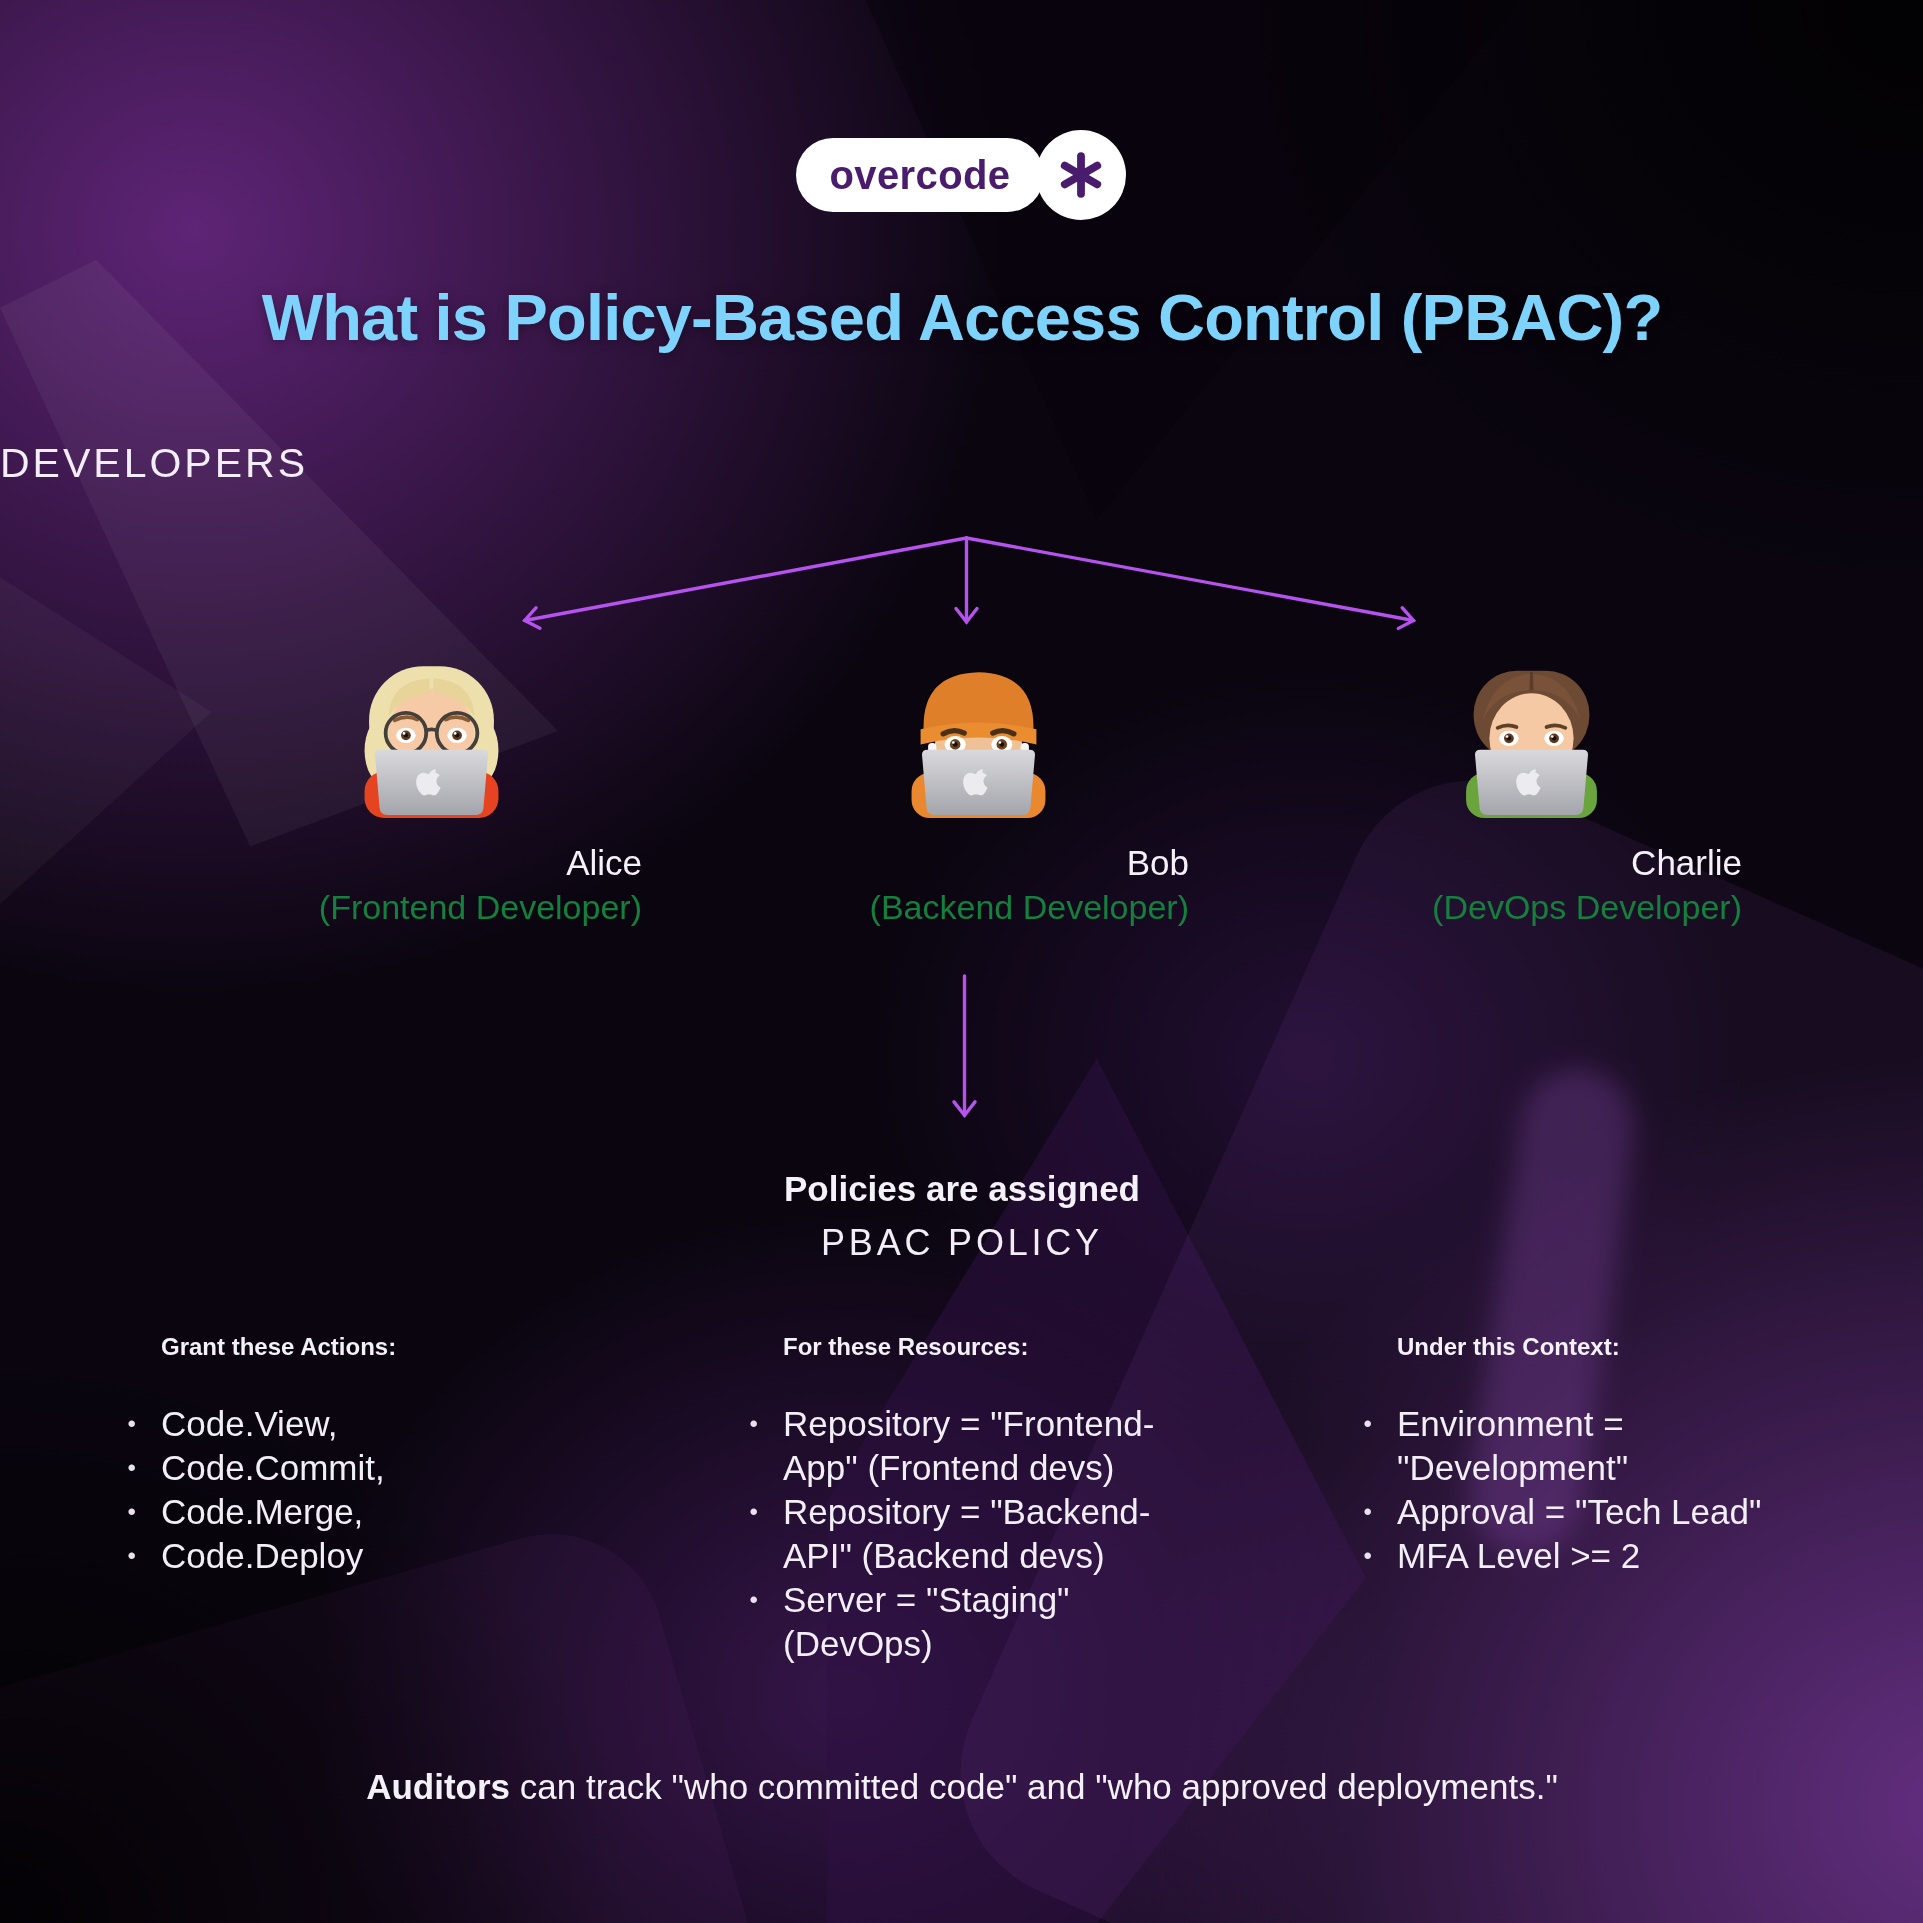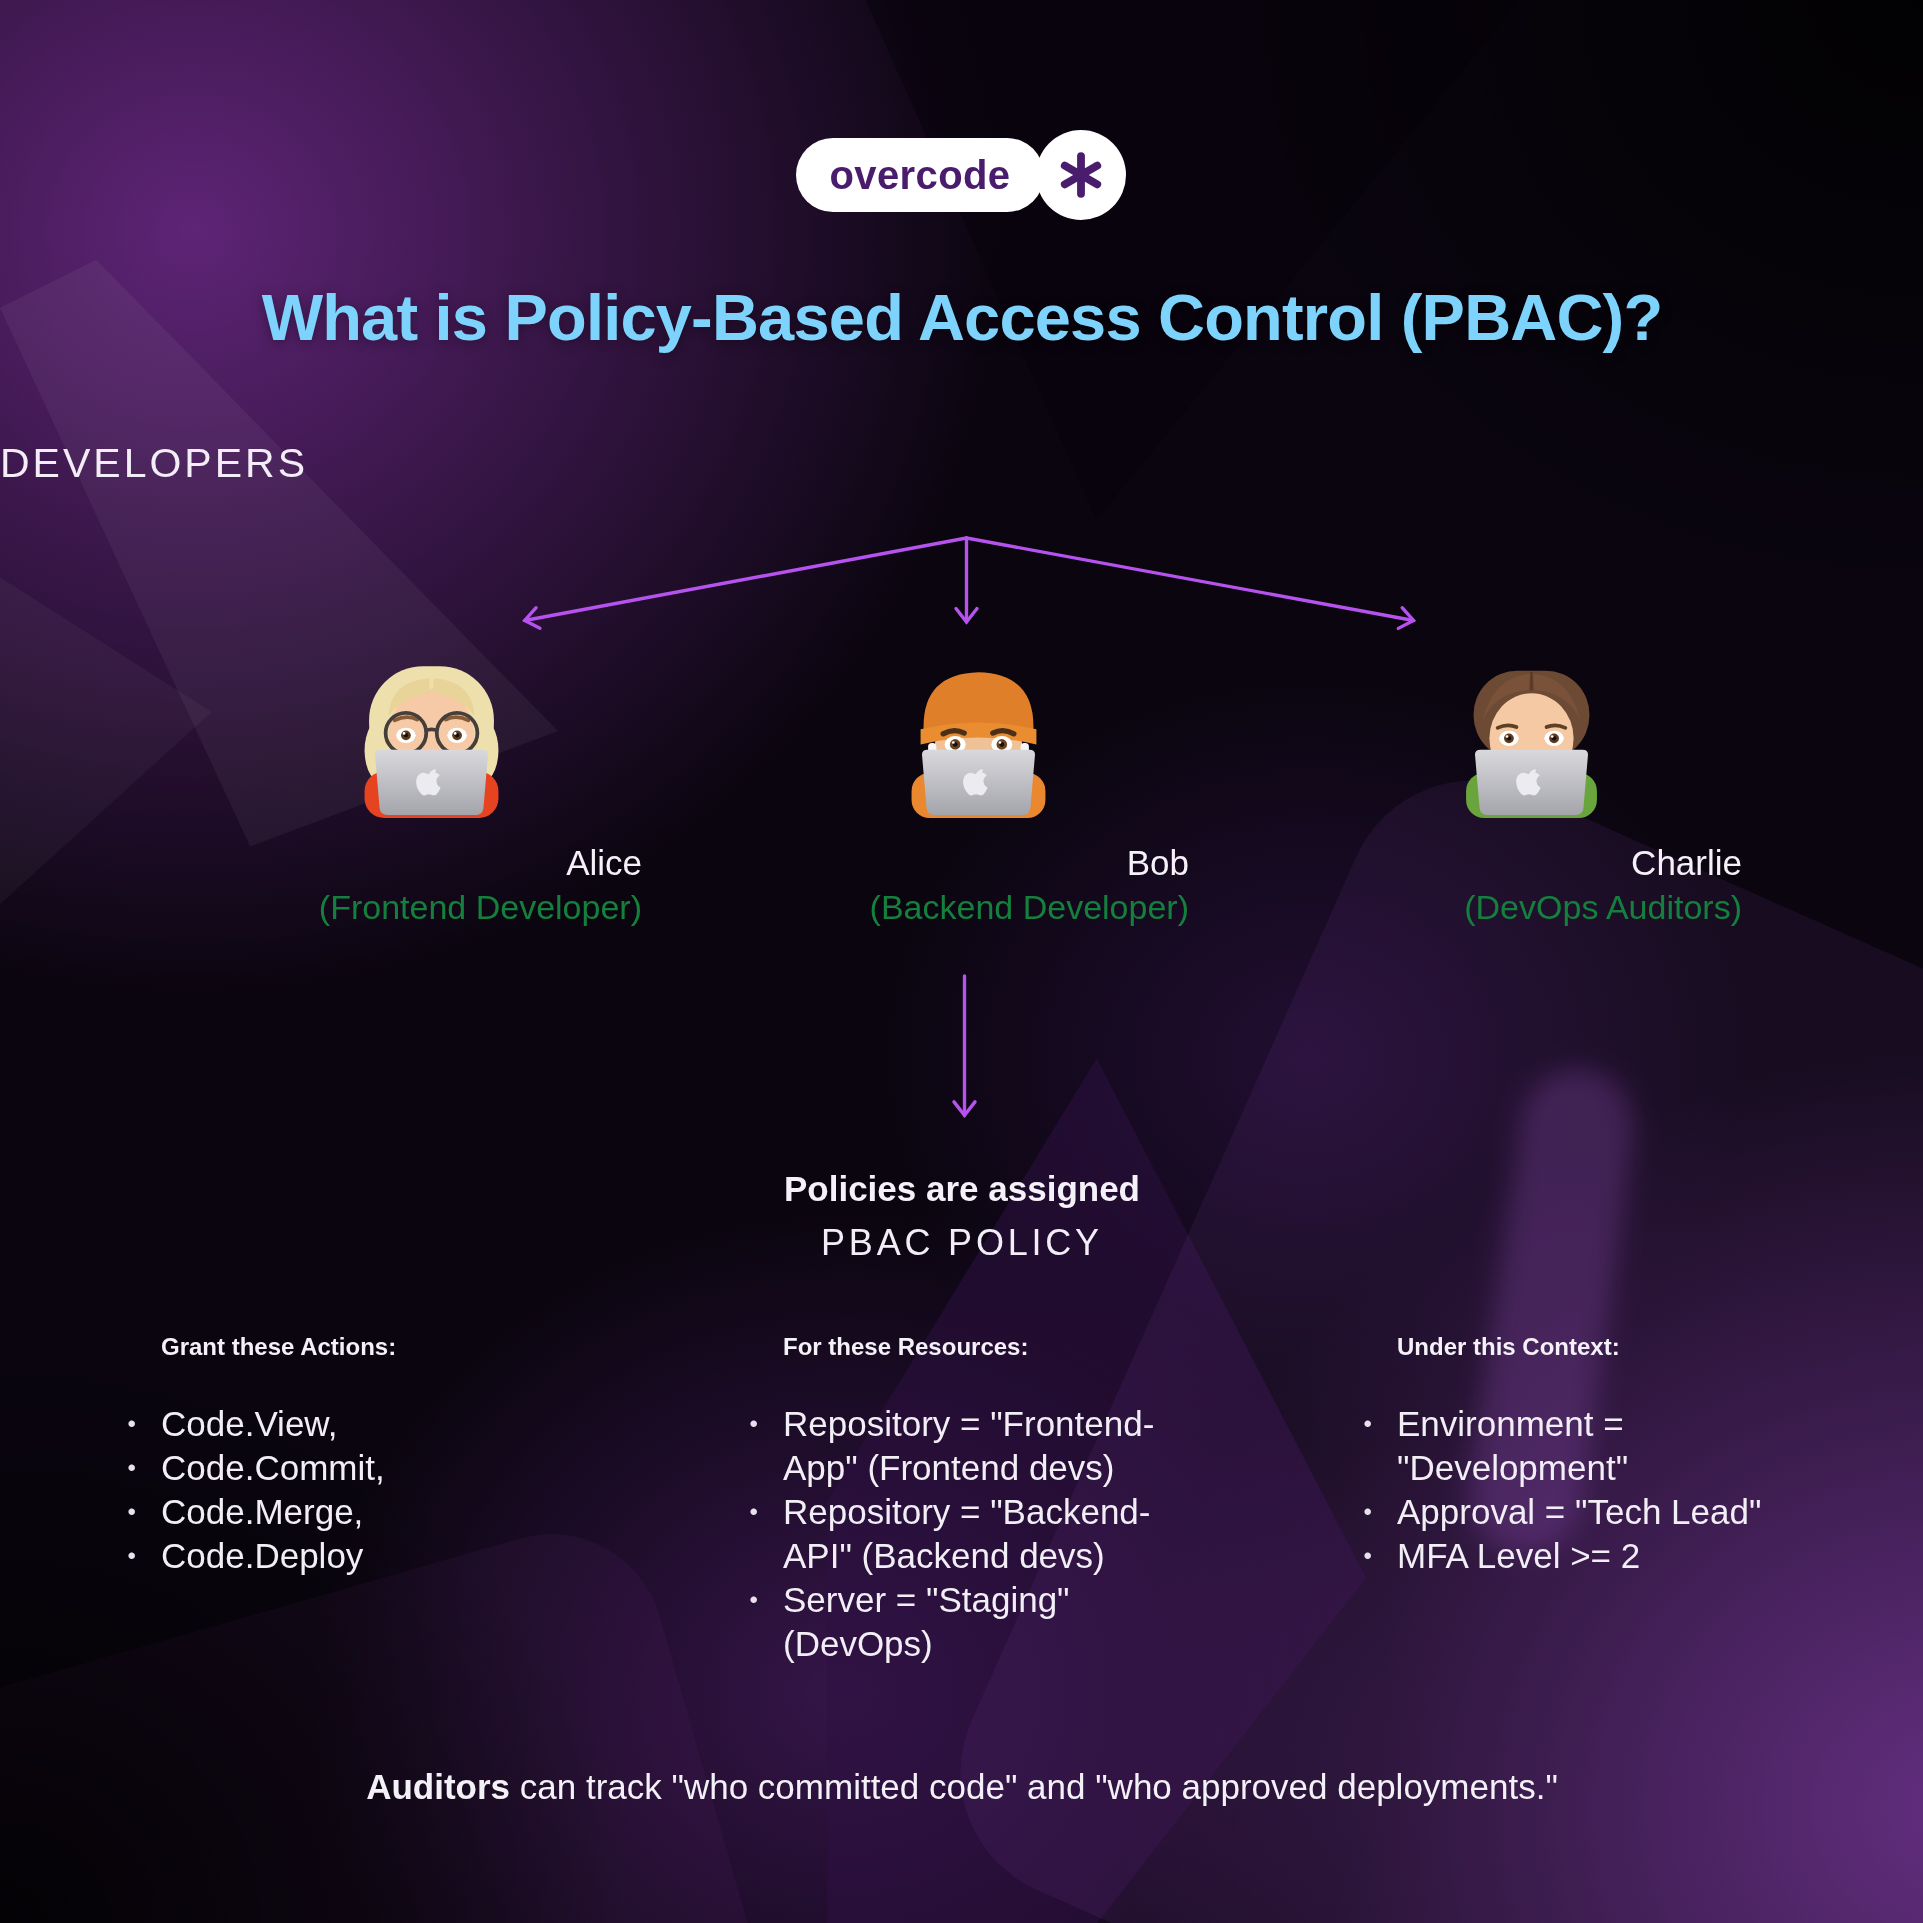--- a/index.html
+++ b/index.html
@@ -213,21 +213,21 @@
       <circle cx="85" cy="104" r="3" fill="#180f08"></circle>
         <circle cx="145" cy="104" r="3" fill="#180f08"></circle>
       <circle cx="82.5" cy="101.5" r="1.8" fill="#fff"></circle>
         <circle cx="142.5" cy="101.5" r="1.8" fill="#fff"></circle>
       <rect x="28" y="150" width="174" height="60" rx="24" fill="#69a43c"></rect>
       <path d="M47,119 L183,119 Q191,119 190,127 L184,197 Q183,206 174,206 L56,206 Q47,206 46,197 L40,127 Q39,119 47,119 Z" fill="url(#gC)"></path>
       <path d="M19.6 0c.4 3-.9 5.9-2.6 8-1.8 2.2-4.8 3.9-7.7 3.7-.5-2.9 1-5.9 2.7-7.8C13.9 1.7 17 .1 19.6 0ZM26.3 25.4c.1.1-.8 3-2.8 6-1.7 2.6-3.5 5.2-6.4 5.2-2.8.1-3.7-1.6-6.9-1.6-3.2 0-4.2 1.6-6.9 1.7-2.8.1-4.9-2.8-6.7-5.4-3.5-5.2-6.3-14.8-2.6-21.2 1.8-3.2 5.1-5.2 8.6-5.3 2.7 0 5.2 1.8 6.9 1.8 1.6 0 4.7-2.2 8-1.9 1.4.1 5.2.6 7.7 4.2-.2.1-4.6 2.7-4.5 7.9.1 6.3 5.5 8.4 5.6 8.5Z" transform="translate(102,145) scale(0.95)" fill="#ebebf0"></path>
     </svg>
     <figcaption>
       <div class="p-name">Charlie</div>
-      <div class="p-role">(DevOps Auditors)</div>
+      <div class="p-role">(DevOps Developer)</div>
     </figcaption>
   </figure>
 
   <svg class="mid-arrow" width="45" height="162" viewBox="0 0 60 215">
     <defs>
       <marker id="chev2" markerUnits="userSpaceOnUse" markerWidth="40" markerHeight="40" refX="28" refY="20" orient="auto">
         <path d="M10,6 L28,20 L10,34" fill="none" stroke="#b653ee" stroke-width="4.5" stroke-linecap="round"></path>
       </marker>
     </defs>
     <path d="M30,6 L30,192" stroke="#b653ee" stroke-width="4.5" fill="none" stroke-linecap="round" marker-end="url(#chev2)"></path>

